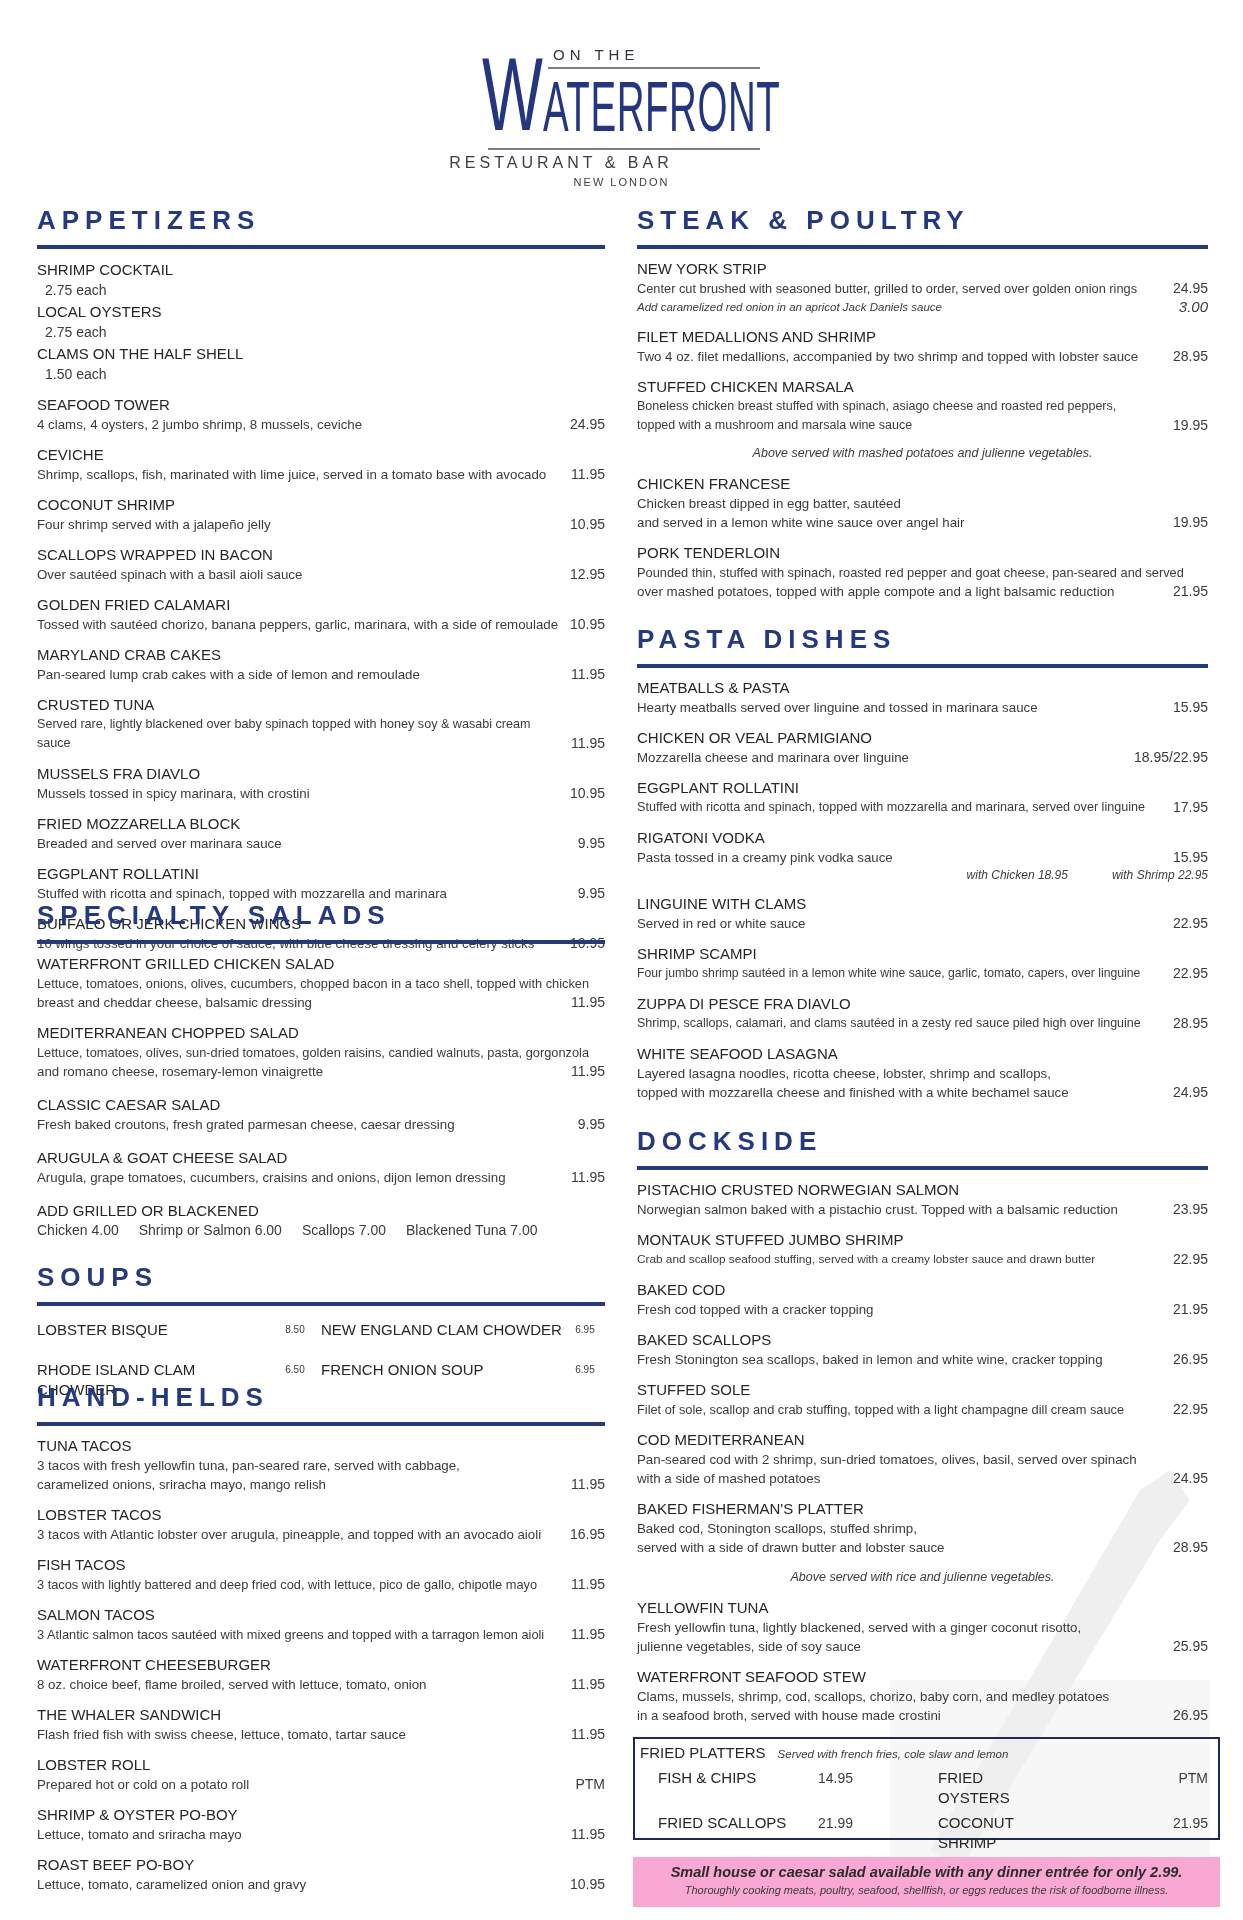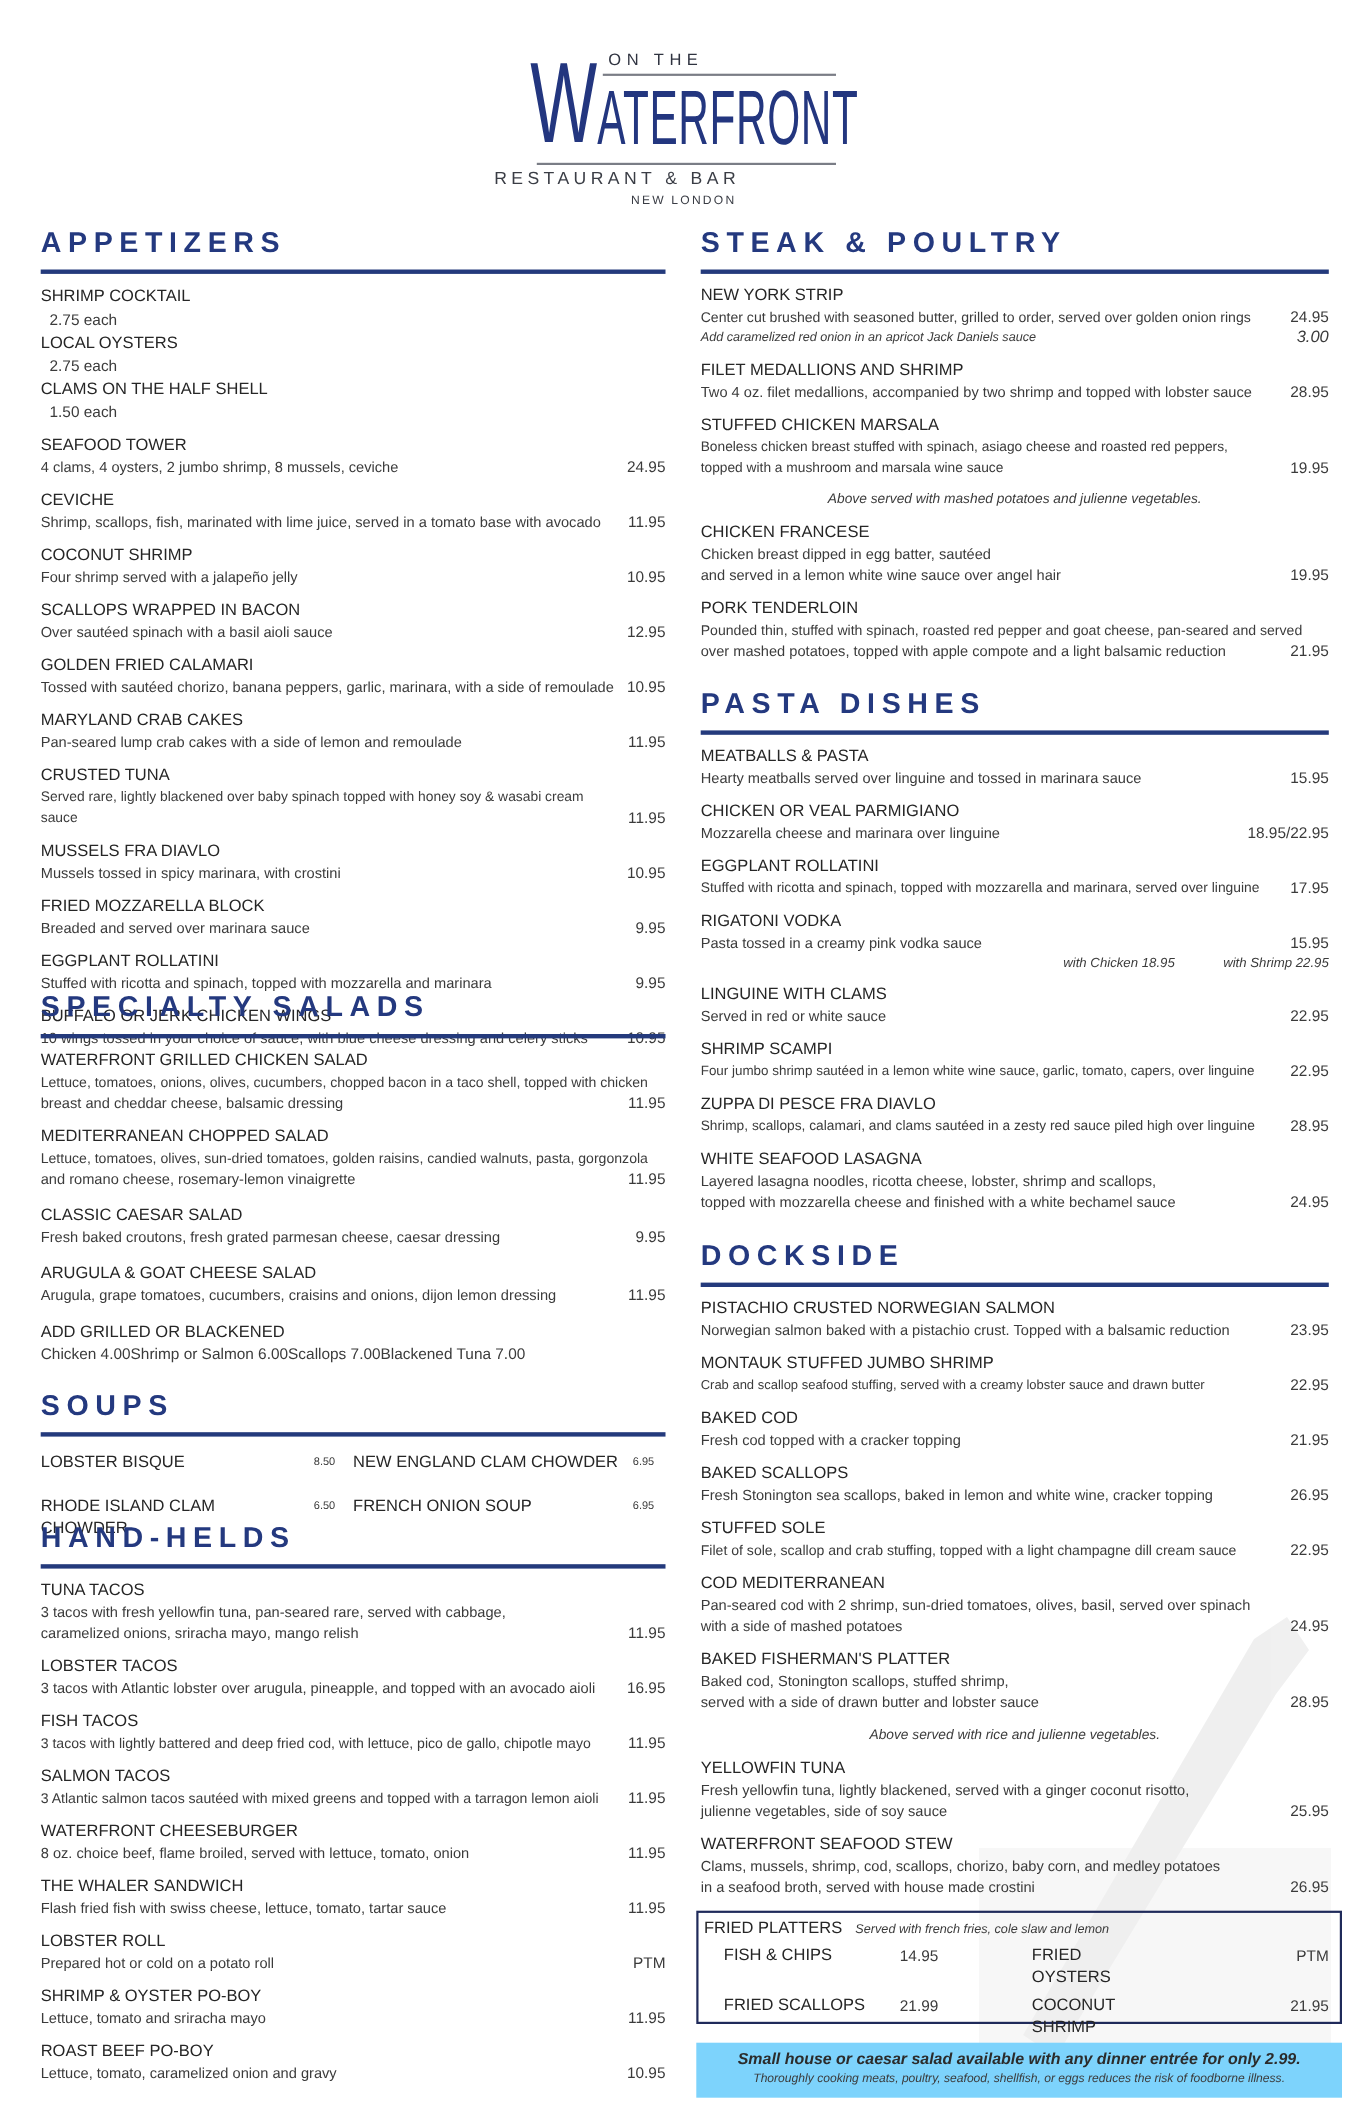--- a/index.html
+++ b/index.html
@@ -23,32 +23,32 @@
   .row{display:flex;justify-content:space-between;align-items:flex-end;}
   .desc{font-size:13.3px;line-height:19px;color:#3b3b3b;}
   .price{font-size:14px;line-height:19px;color:#3b3b3b;white-space:nowrap;padding-left:8px;}
   .name-price{display:flex;justify-content:space-between;flex-direction:column;}
   .name-price .price{font-size:14px;line-height:21px;}
   .simple-list .item-name{line-height:21px;}
   .note{font-style:italic;font-size:15px;line-height:18px;color:#3b3b3b;}
   .center-note{text-align:center;font-style:italic;font-size:12.5px;color:#3b3b3b;line-height:18px;margin:-2px 0 12px 0;}
   .subnote{display:flex;justify-content:flex-end;font-style:italic;font-size:12px;color:#3b3b3b;line-height:16px;}
   .subnote span{margin-left:44px;}
-  .addons{display:flex;font-size:14px;line-height:19px;color:#3b3b3b;}
+  .addons{display:flex;gap:20px;font-size:14px;line-height:19px;color:#3b3b3b;}
   .soups{display:grid;grid-template-columns:238px 40px 1fr 40px;row-gap:20px;font-size:15px;line-height:20px;}
   .soups .p{text-align:center;font-size:10px;color:#3b3b3b;}
   .soups .n{padding-left:6px;}
   .platters{position:absolute;left:633px;top:1737px;width:587px;height:103px;border:2px solid #1f2a5a;box-sizing:border-box;padding:4px 10px 0 5px;}
   .pl-head{font-size:15px;line-height:20px;}
   .pl-head .pl-note{font-style:italic;font-size:11.5px;margin-left:12px;color:#3b3b3b;}
   .pl-grid{display:grid;grid-template-columns:160px 86px 150px 1fr;margin-left:18px;margin-top:4px;row-gap:5px;font-size:15px;line-height:20px;}
   .pl-grid .p{font-size:14px;color:#3b3b3b;}
   .pl-grid .pr{text-align:right;font-size:14px;color:#3b3b3b;}
   .pl-grid .c3{padding-left:34px;}
-  .footer-bar{position:absolute;left:633px;top:1857px;width:587px;height:50px;background:#7dd3fc;text-align:center;}
+  .footer-bar{position:absolute;left:633px;top:1857px;width:587px;height:50px;background:#f9a8d4;text-align:center;}
   .fb1{font-style:italic;font-weight:bold;font-size:14.5px;line-height:20px;margin-top:5px;color:#2b2b2b;}
   .fb2{font-style:italic;font-size:11px;line-height:16px;color:#3b3b3b;}
   .watermark{position:absolute;left:890px;top:1430px;width:320px;height:450px;opacity:0.06;pointer-events:none;}
 </style>
 </head>
 <body>
 
 <div class="logo">
   <div class="logo-w">W</div>
   <div class="logo-onthe">ON THE</div>

